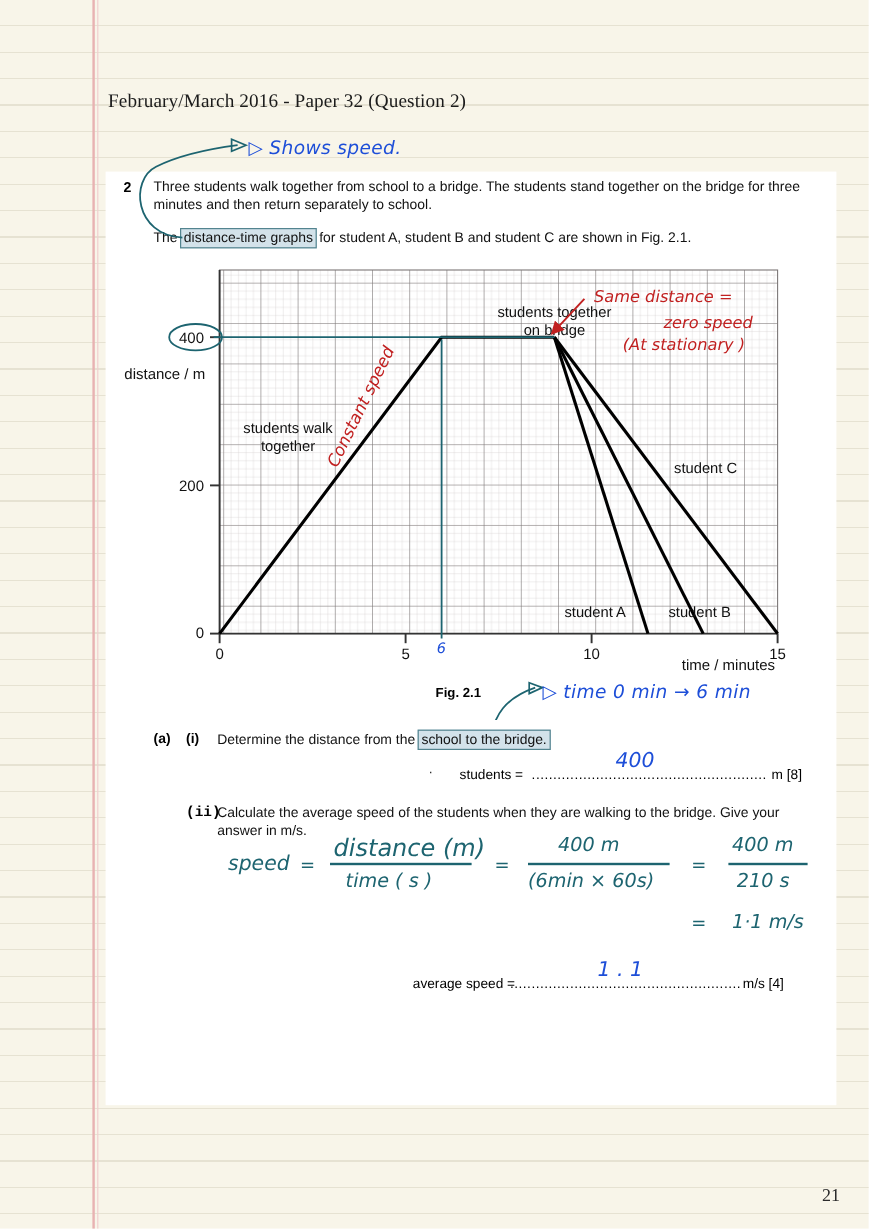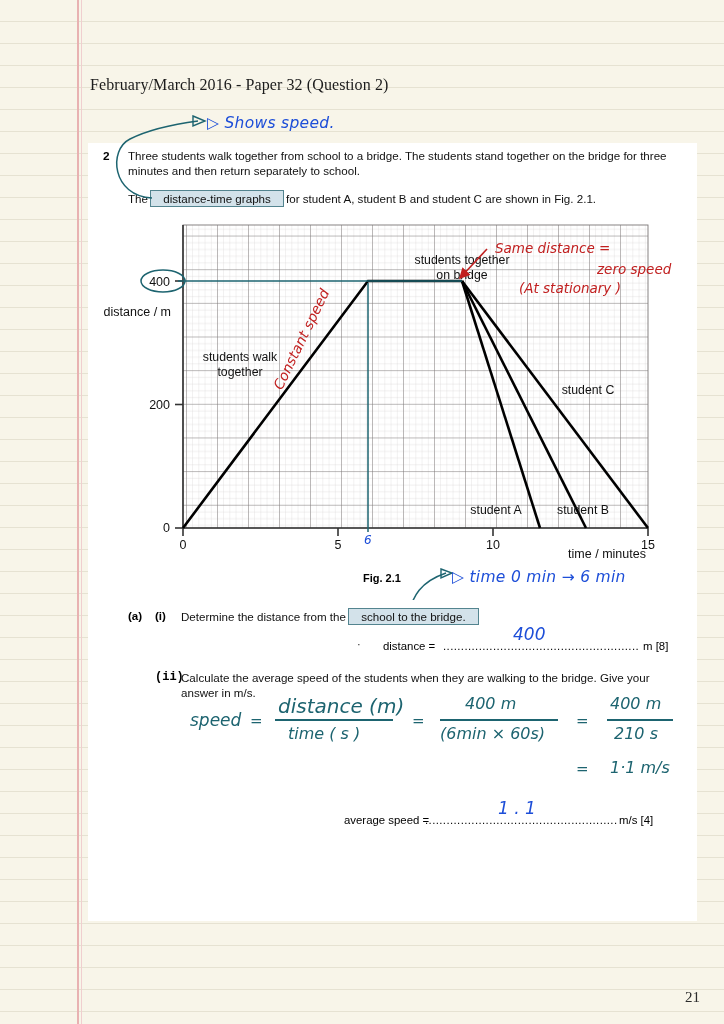--- a/index.html
+++ b/index.html
@@ -73,21 +73,21 @@
   #q-number {
     position: absolute; left: 103px; top: 149px;
     font-size: 11.8px; font-weight: bold; color: #000;
   }
   #q-body { left: 128px; top: 148px; width: 548px; }
   #q-line3 { left: 128px; top: 191px; width: 548px; }
 
   .hl {
     background: #d3e2ea;
     border: 1px solid #53848f;
-    padding: 1px 12px;
+    padding: 1px 2px;
     margin: 0 -1px;
   }
 
   
   #figure { position: absolute; left: 0; top: 0; }
 
   #fig-caption {
     position: absolute;
     left: 363px; top: 572px;
     font-size: 11px; font-weight: bold; color: #000;
@@ -122,21 +122,21 @@
   #hw-shows-speed { left: 207px; top: 114px; font-size: 15.5px; font-style: italic; letter-spacing: .3px; }
   #hw-time-range  { left: 452px; top: 568px; font-size: 15.5px; font-style: italic; letter-spacing: .3px; }
   #hw-400-ans     { left: 513px; top: 624px; font-size: 17px;  font-style: italic; }
   #hw-speed-ans   { left: 498px; top: 798px; font-size: 17px;  font-style: italic; }
 
   #hw-work { position: absolute; left: 190px; top: 700px; width: 470px; height: 90px; }
   .hw-txt { position:absolute; font-family:"DejaVu Sans", sans-serif; color:#1d6470; font-style:italic; white-space:nowrap;}
 
   
   #hw-red-1 { left: 495px; top: 240px; font-size: 13.5px; font-style: italic; }
-  #hw-red-2 { left: 553px; top: 261px; font-size: 13.5px; font-style: italic; margin-left: 44px; }
+  #hw-red-2 { left: 553px; top: 261px; font-size: 13.5px; font-style: italic; }
   #hw-red-3 { left: 519px; top: 280px; font-size: 13.5px; font-style: italic; }
   #hw-constant-speed {
     left: 270px; top: 385px; font-size: 14px; font-style: italic;
     transform: rotate(-64deg); transform-origin: left top;
   }
   #hw-six { left: 364px; top: 533px; font-size: 12px; font-style: italic; }
 </style>
 </head>
 <body>
 
@@ -250,21 +250,21 @@
 
 <div id="fig-caption">Fig. 2.1</div>
 
 <div id="part-a">(a)</div>
 <div id="part-ai">(i)</div>
 <div class="qtext" id="q-ai-text">
   <span>Determine the distance from the </span><span class="hl">school to the bridge.</span>
 </div>
 
 <div id="ans1-dot-lead">·</div>
-<div id="ans1-label">distance =</div>
+<div id="ans1-label">students =</div>
 <div id="ans1-dots">..............................................................</div>
 <div id="ans1-unit">m [8]</div>
 <div class="hand" id="hw-400-ans">400</div>
 
 <div id="part-aii">(ii)</div>
 <div class="qtext" id="q-aii-text">Calculate the average speed of the students when they are walking to the bridge. Give your answer in m/s.</div>
 
 <div id="hw-work">
   <div class="hw-txt" style="left:0px;  top:10px; font-size:17px;">speed</div>
   <div class="hw-txt" style="left:60px; top:12px; font-size:15px;">=</div>

